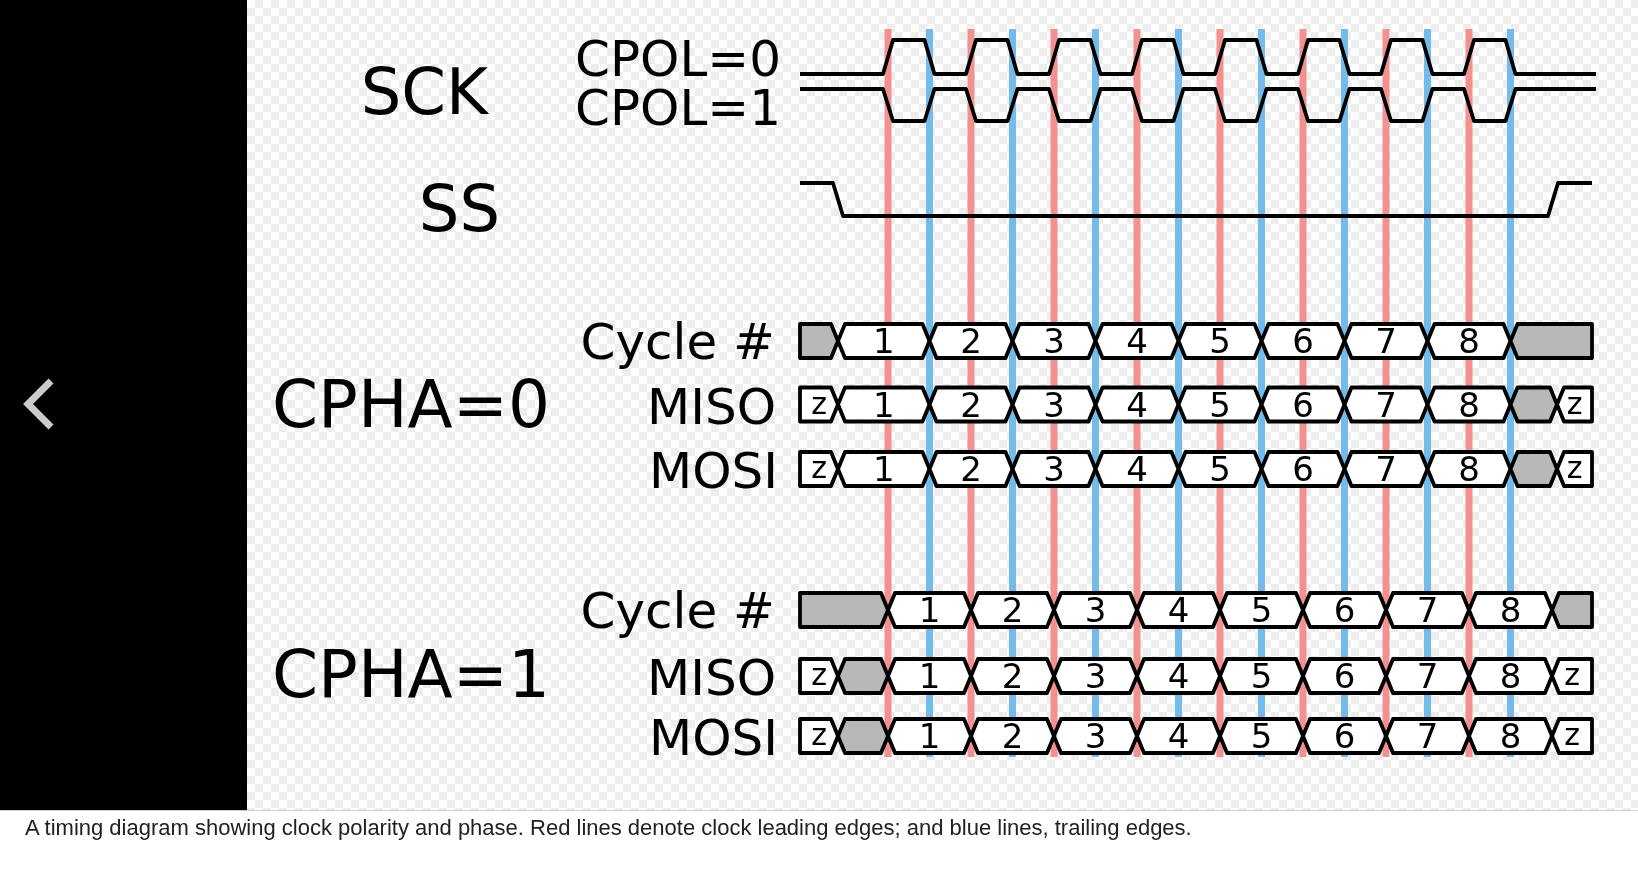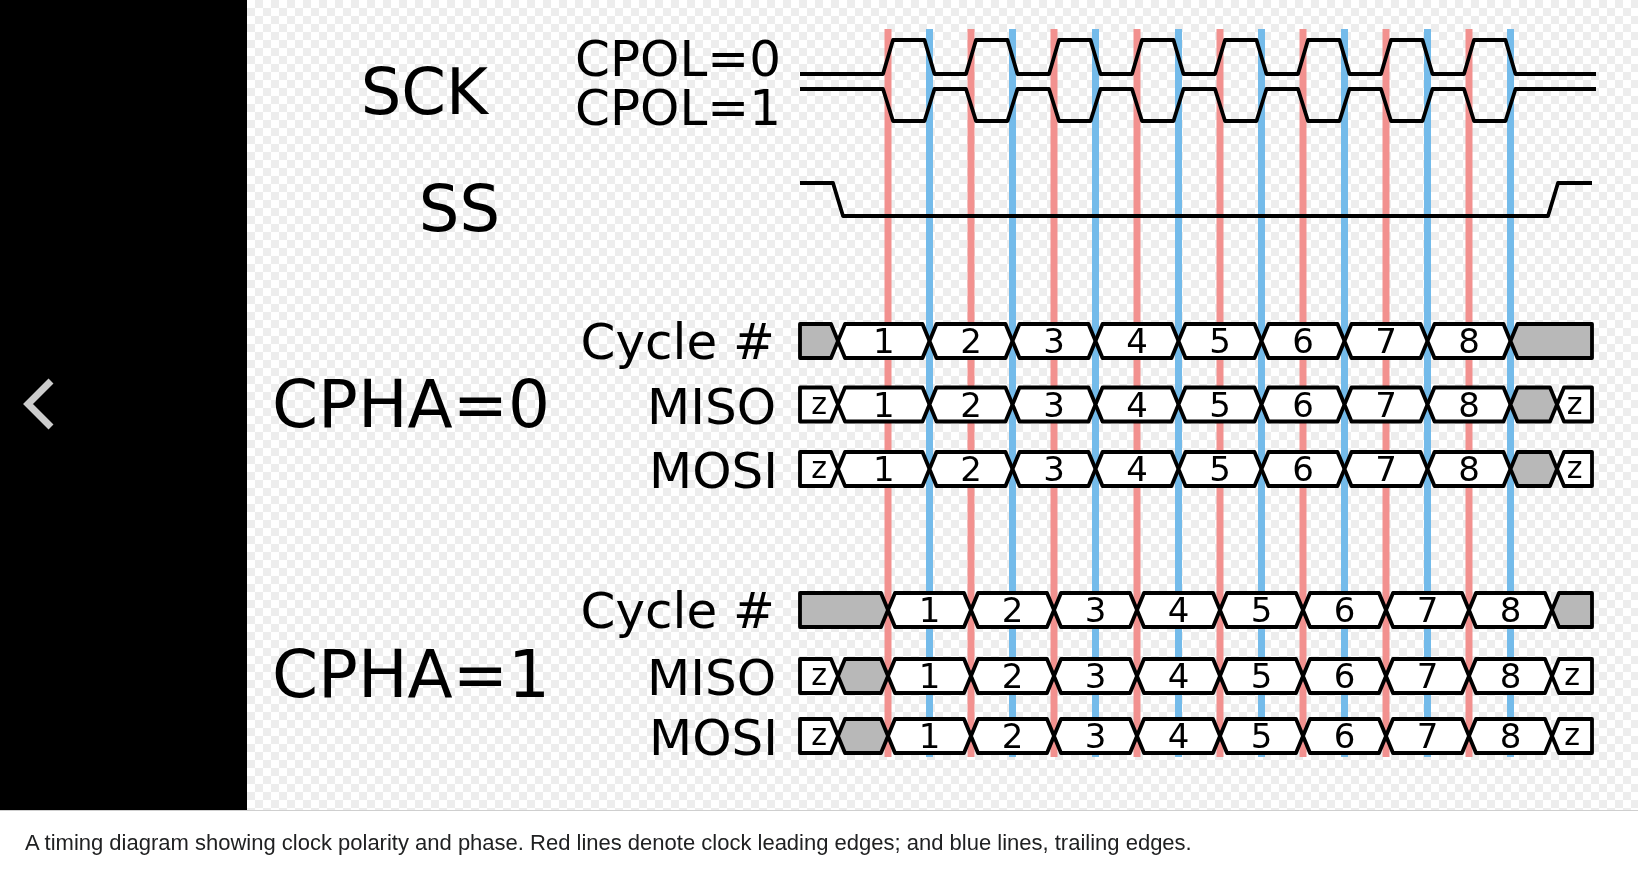--- a/index.html
+++ b/index.html
@@ -17,21 +17,21 @@
   .stage {
     position: absolute; left: 247px; top: 0; width: 1391px; height: 810px;
     background: conic-gradient(#ededed 25%, #ffffff 25% 50%, #ededed 50% 75%, #ffffff 75%);
     background-size: 16px 16px;
   }
   .stage svg { display: block; width: 1391px; height: 810px; }
   .diagram-text { font-family: "DejaVu Sans", sans-serif; fill: #000; }
   .caption-bar {
     position: absolute; top: 810px; left: 0; width: 1638px; height: 61px;
     background: #fff; border-top: 1px solid #cfcfcf; box-sizing: border-box;
-    display: flex; align-items: center; padding-left: 25px; padding-top: 4px;
+    display: flex; align-items: flex-start; padding-left: 25px; padding-top: 4px;
     font-family: "Liberation Sans", sans-serif; font-size: 22px; color: #202122;
   }
 </style>
 </head>
 <body>
 
 <div class="viewer">
   <div class="sidebar">
     <svg class="chevron-icon" viewBox="0 0 32 54">
       <polyline points="29,4 6,27 29,50" fill="none" stroke="#cccccc" stroke-width="7"></polyline>

